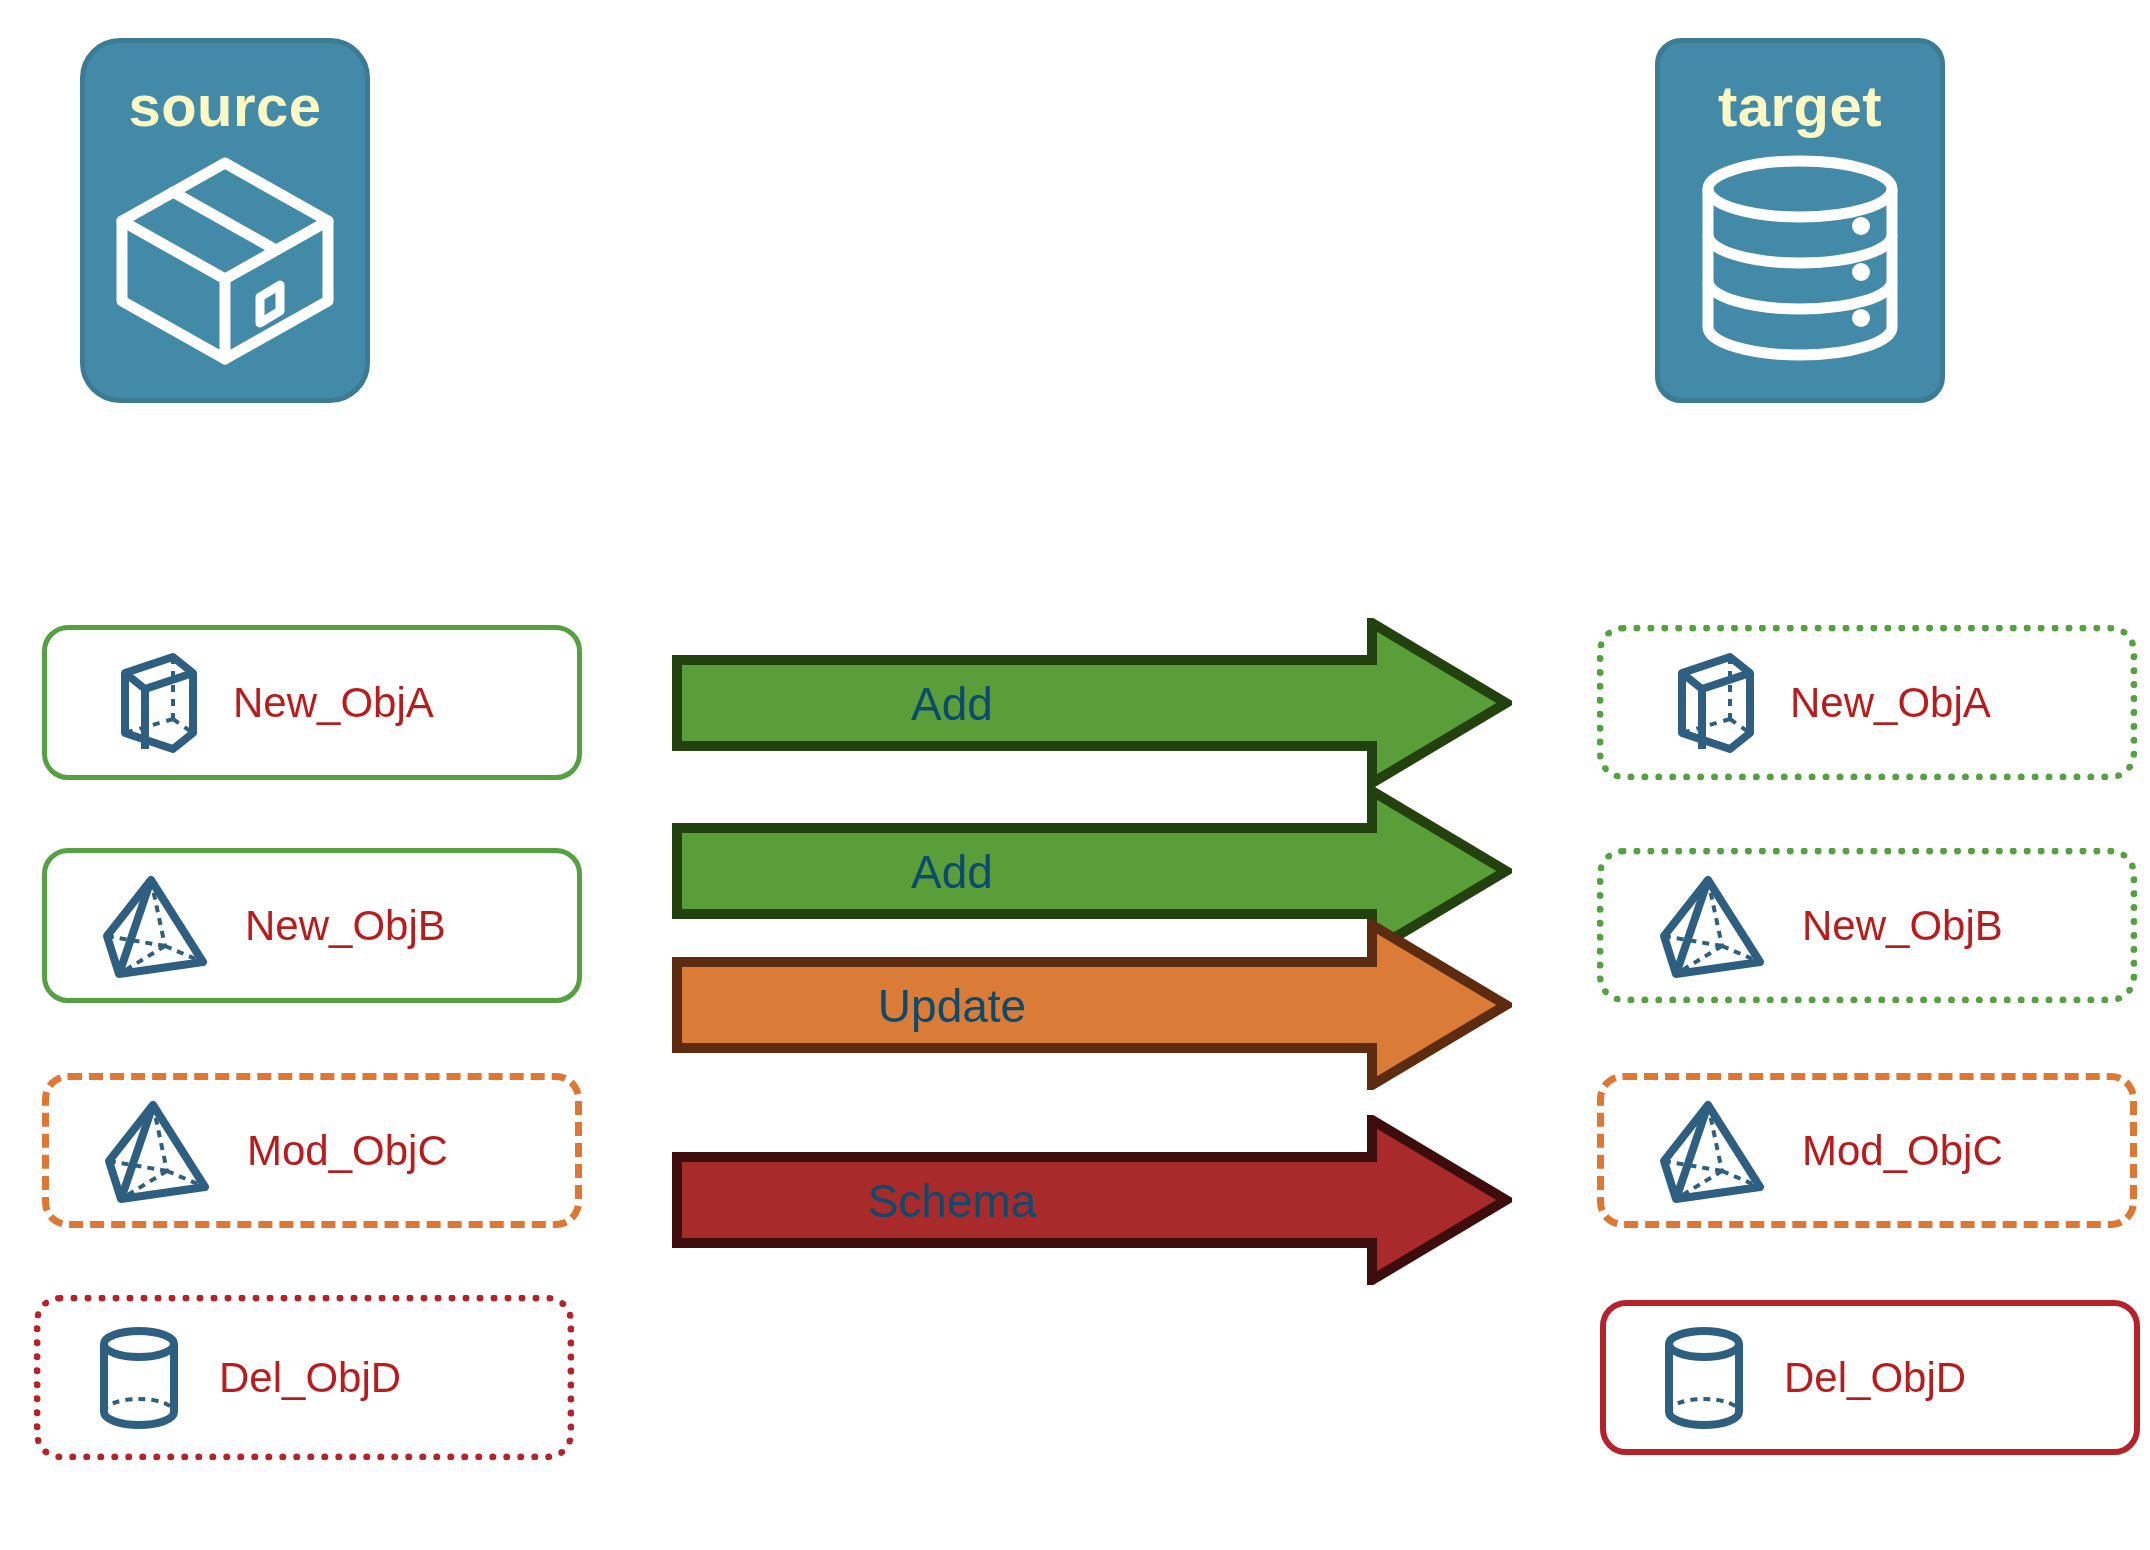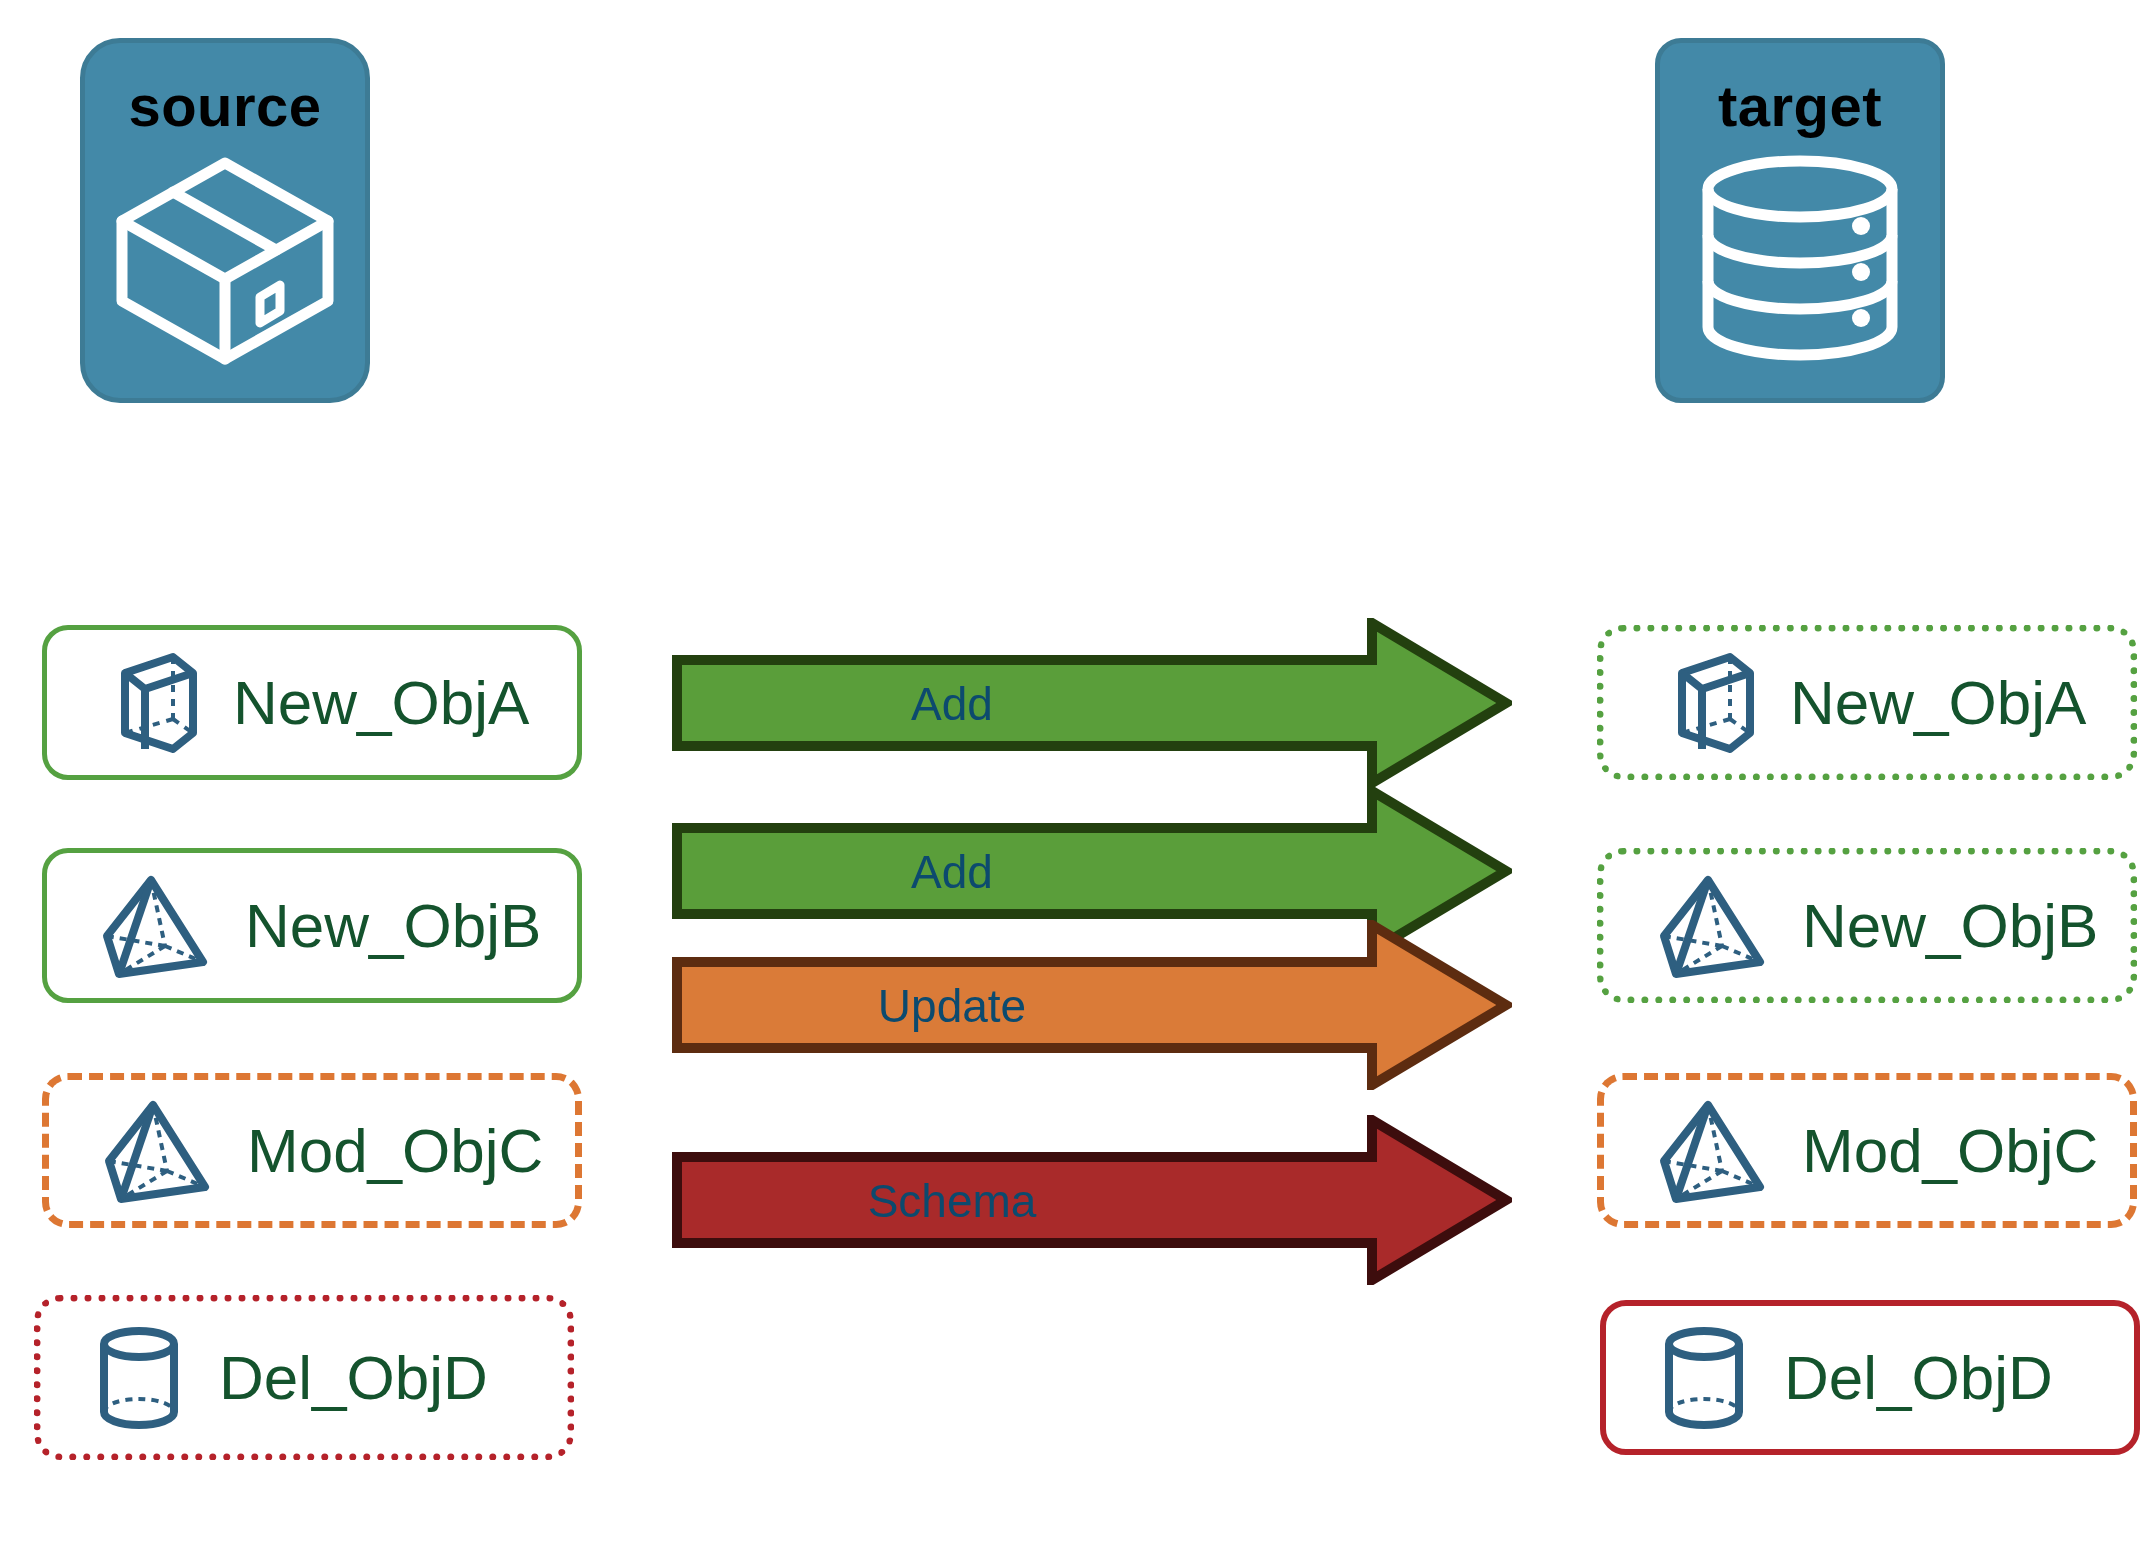--- a/index.html
+++ b/index.html
@@ -23,21 +23,21 @@
     position: absolute;
     border-radius: 40px;
     background: #4389a8;
     border: 5px solid #3d7b95;
     box-sizing: border-box;
     display: flex;
     flex-direction: column;
     align-items: center;
   }
   .endpoint .ep-title {
-    color: #000000;
+    color: #fef9c3;
     font-weight: bold;
     font-size: 58px;
     letter-spacing: 0.5px;
     margin-top: 34px;
     line-height: 1;
   }
   .endpoint .ep-icon {
     margin-top: 16px;
   }
 
@@ -68,22 +68,22 @@
   .obj-box .ob-icon {
     flex: 0 0 auto;
     margin-left: 52px;
     display: flex;
     align-items: center;
     justify-content: center;
   }
   .obj-box .ob-label {
     flex: 0 0 auto;
     margin-left: 34px;
-    font-size: 62px;
-    color: #14532d;
+    font-size: 42px;
+    color: #b91c1c;
     line-height: 1;
     white-space: nowrap;
   }
 
   .bd-solid-green  { border: 5px solid #55a141; }
   .bd-dotted-green { border: 7px dotted #55a141; }
   .bd-dashed-orange{ border: 7px dashed #dd7733; }
   .bd-dotted-red   { border: 7px dotted #b5222a; }
   .bd-solid-red    { border: 6px solid #b5222a; }
 

